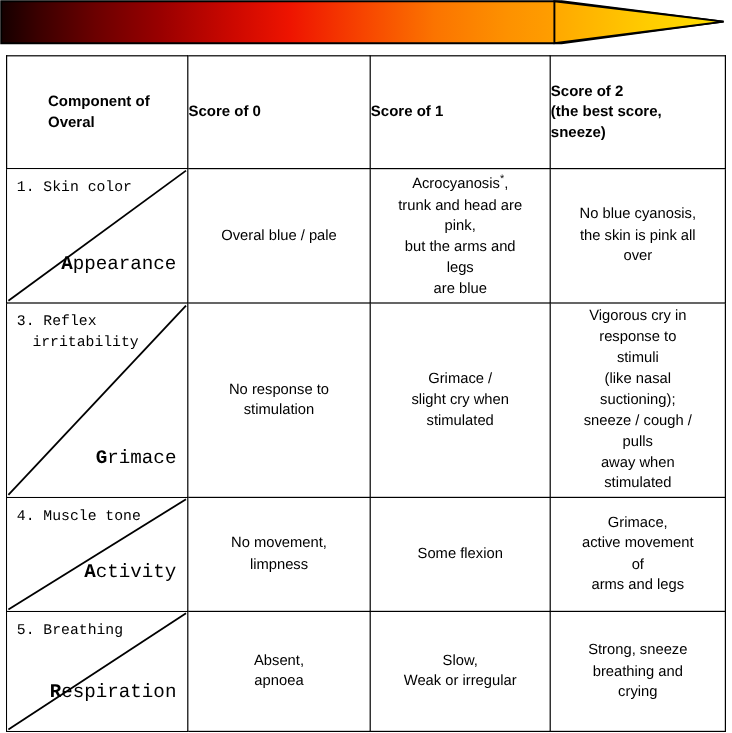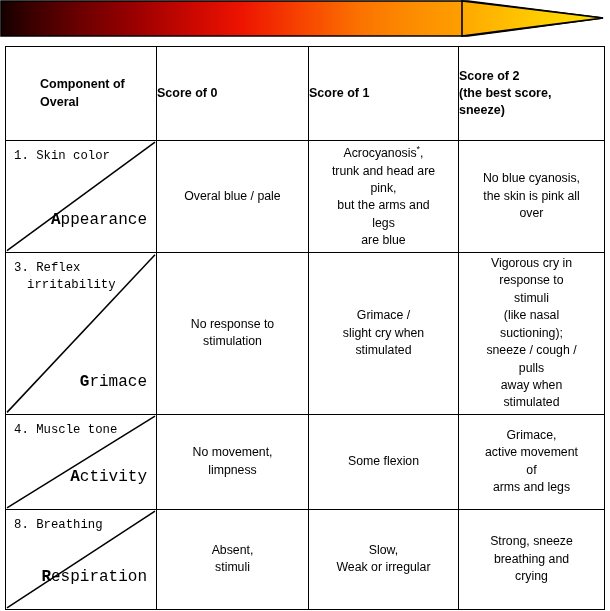--- a/index.html
+++ b/index.html
@@ -256,27 +256,27 @@
             <span>arms and legs</span>
           </td>
         </tr>
 
         <tr class="body r5">
           <td class="split">
             <svg class="diag" viewBox="0 0 151 95" preserveAspectRatio="none">
               <line x1="1" y1="94" x2="150" y2="1" stroke="#000000" stroke-width="1.5" vector-effect="non-scaling-stroke"></line>
             </svg>
             <div class="comp">
-              <span>8. Breathing</span>
+              <span>5. Breathing</span>
             </div>
             <div class="acro"><b>R</b><span>espiration</span></div>
           </td>
           <td class="desc">
             <span>Absent,</span><br>
-            <span>stimuli</span>
+            <span>apnoea</span>
           </td>
           <td class="desc">
             <span>Slow,</span><br>
             <span>Weak or irregular</span>
           </td>
           <td class="desc">
             <span>Strong, sneeze</span><br>
             <span>breathing and crying</span>
           </td>
         </tr>

